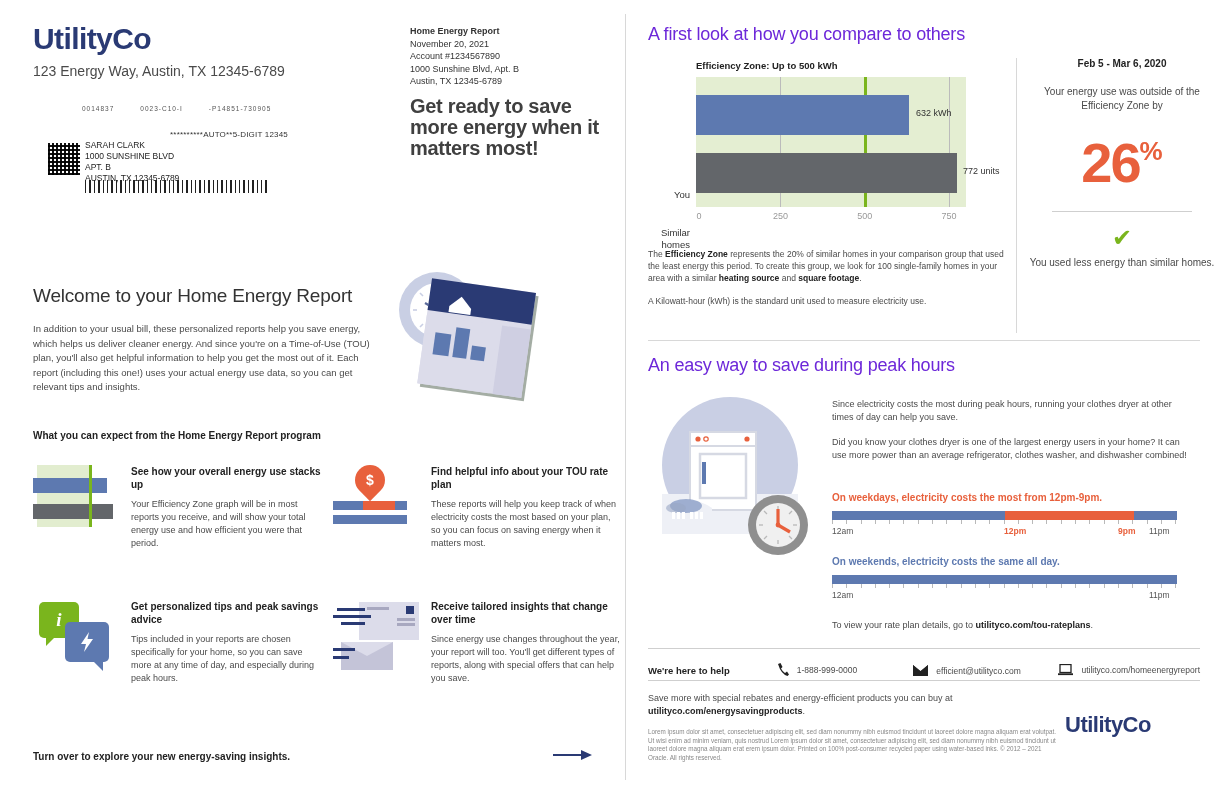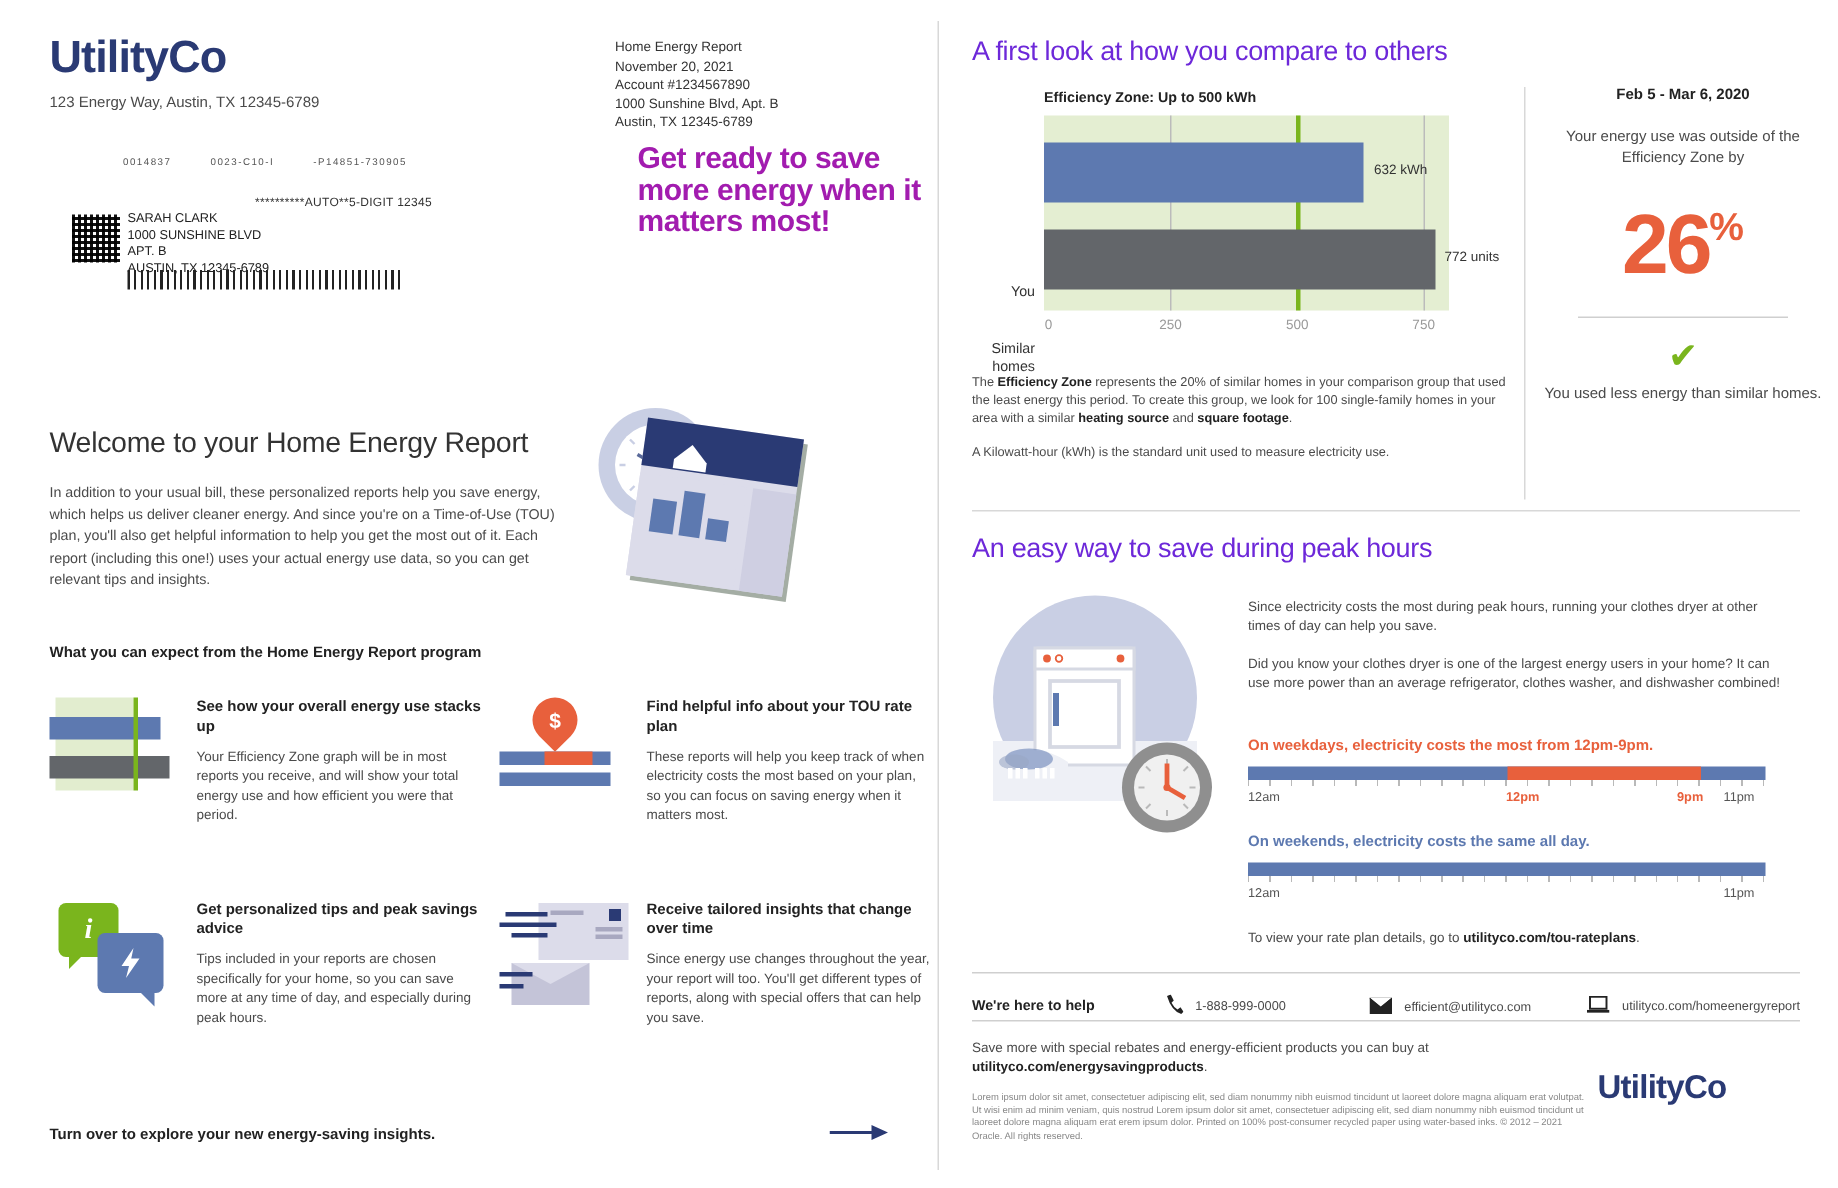--- a/index.html
+++ b/index.html
@@ -15,21 +15,21 @@
   
   .left-panel { position: absolute; left: 0; top: 0; width: 620px; height: 792px; }
 
   .brand-logo {
     position: absolute; left: 33px; top: 22px;
     font-size: 30px; font-weight: bold; color: #2a3a74;
     letter-spacing: -0.6px;
   }
   .brand-address {
     position: absolute; left: 33px; top: 63px;
-    font-size: 10px; color: #4a4a4a;
+    font-size: 14px; color: #4a4a4a;
   }
 
   .meta-codes {
     position: absolute; left: 82px; top: 105px;
     font-size: 6.5px; color: #555; letter-spacing: 1px;
     display: flex; gap: 26px;
   }
 
   .auto-digit {
     position: absolute; left: 170px; top: 130px;
@@ -55,27 +55,27 @@
     width: 185px; height: 13px;
     background: repeating-linear-gradient(90deg,
       #222 0 1.4px, transparent 1.4px 4.4px);
   }
 
   
   .report-meta {
     position: absolute; left: 410px; top: 25px;
     font-size: 9px; line-height: 12.5px; color: #333;
   }
-  .report-meta .rm-title { font-weight: normal; }
+  .report-meta .rm-title { font-weight: bold; }
 
   .headline {
     position: absolute; left: 410px; top: 96px;
     width: 200px;
     font-size: 20px; line-height: 21px; font-weight: bold;
-    color: #a21caf; letter-spacing: -0.3px; margin-left: 15px;
+    color: #404040; letter-spacing: -0.3px;
   }
 
   
   .welcome-title {
     position: absolute; left: 33px; top: 285px;
     font-size: 19px; color: #333; letter-spacing: -0.2px;
   }
   .welcome-body {
     position: absolute; left: 33px; top: 322px;
     width: 345px;

